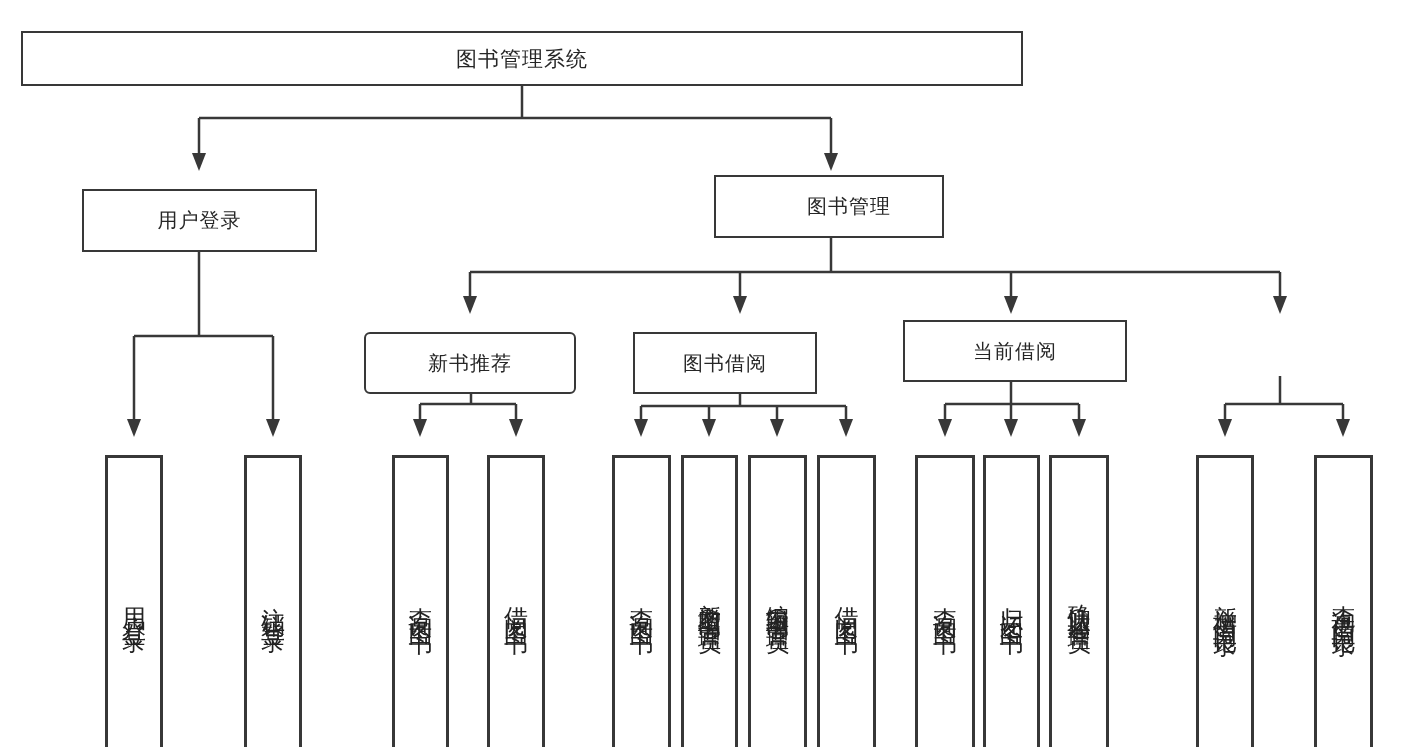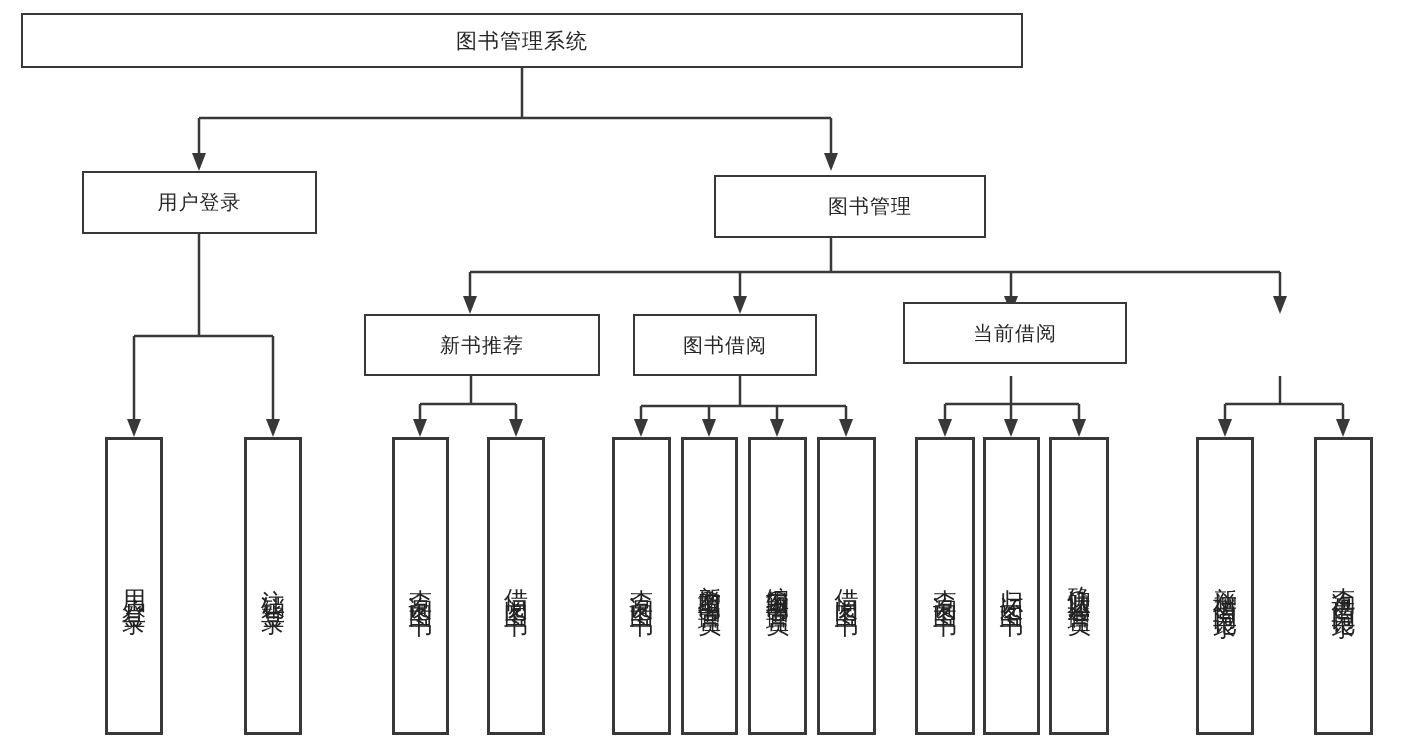--- a/index.html
+++ b/index.html
@@ -15,25 +15,26 @@
     position:absolute;
     box-sizing:border-box;
     border:2px solid #383838;
     background:#ffffff;
     display:flex;
     align-items:center;
     justify-content:center;
     font-size:20px;
     letter-spacing:1px;
     color:#262626;
+    margin-top:18px;
   }
   .root{left:21px;top:13px;width:1002px;height:55px;font-size:21px;}
   .n-login{left:82px;top:171px;width:235px;height:63px;}
-  .n-manage{left:714px;top:175px;width:272px;height:63px;padding-left:40px;}
-  .n-l3a{left:364px;top:314px;width:236px;height:62px;}
+  .n-manage{left:714px;top:157px;width:230px;height:63px;padding-left:40px;}
+  .n-l3a{left:364px;top:314px;width:212px;height:62px;border-radius:6px;}
   .n-l3b{left:633px;top:314px;width:184px;height:62px;}
   .n-l3c{left:903px;top:302px;width:224px;height:62px;}
   .n-l3d{left:1173px;top:314px;width:214px;height:62px;}
   .leaf{
     top:437px;height:298px;
     border-width:3px;
   }
   .vtext{
     writing-mode:vertical-rl;
     text-orientation:mixed;

